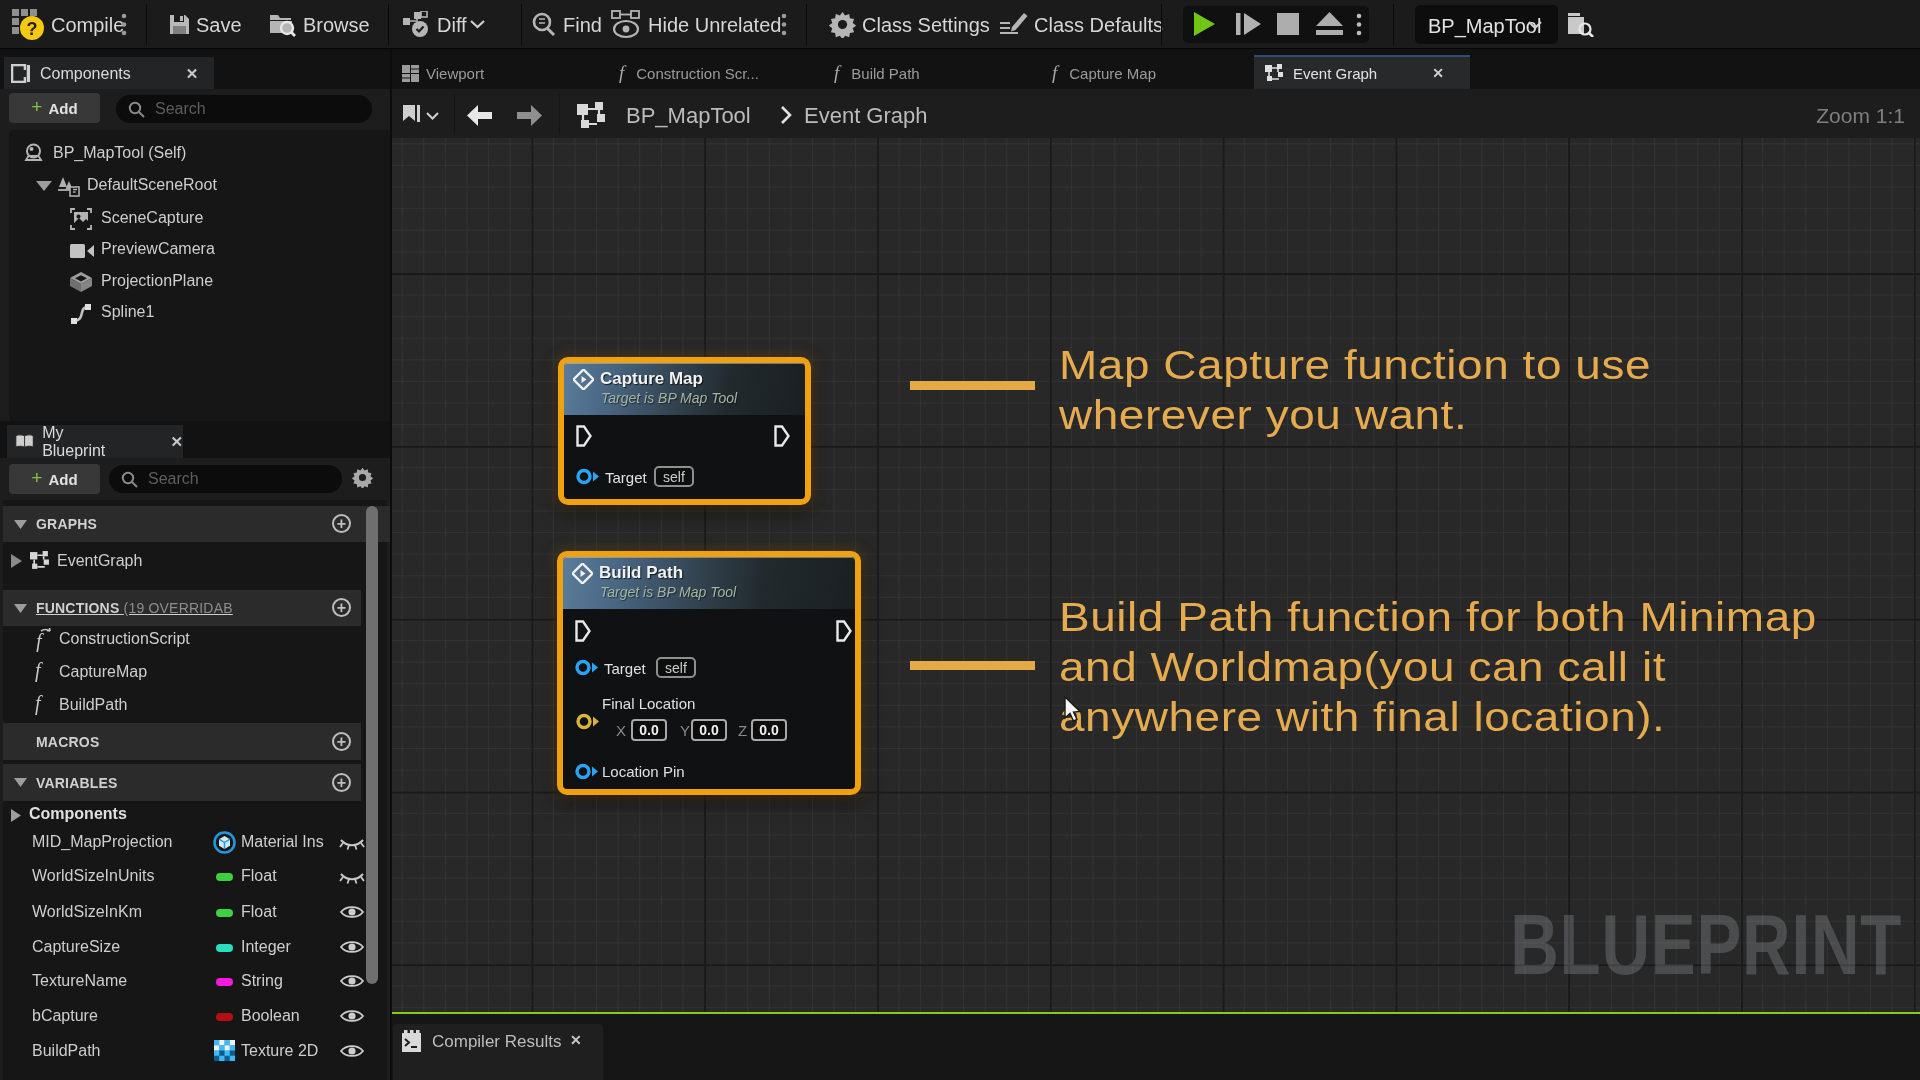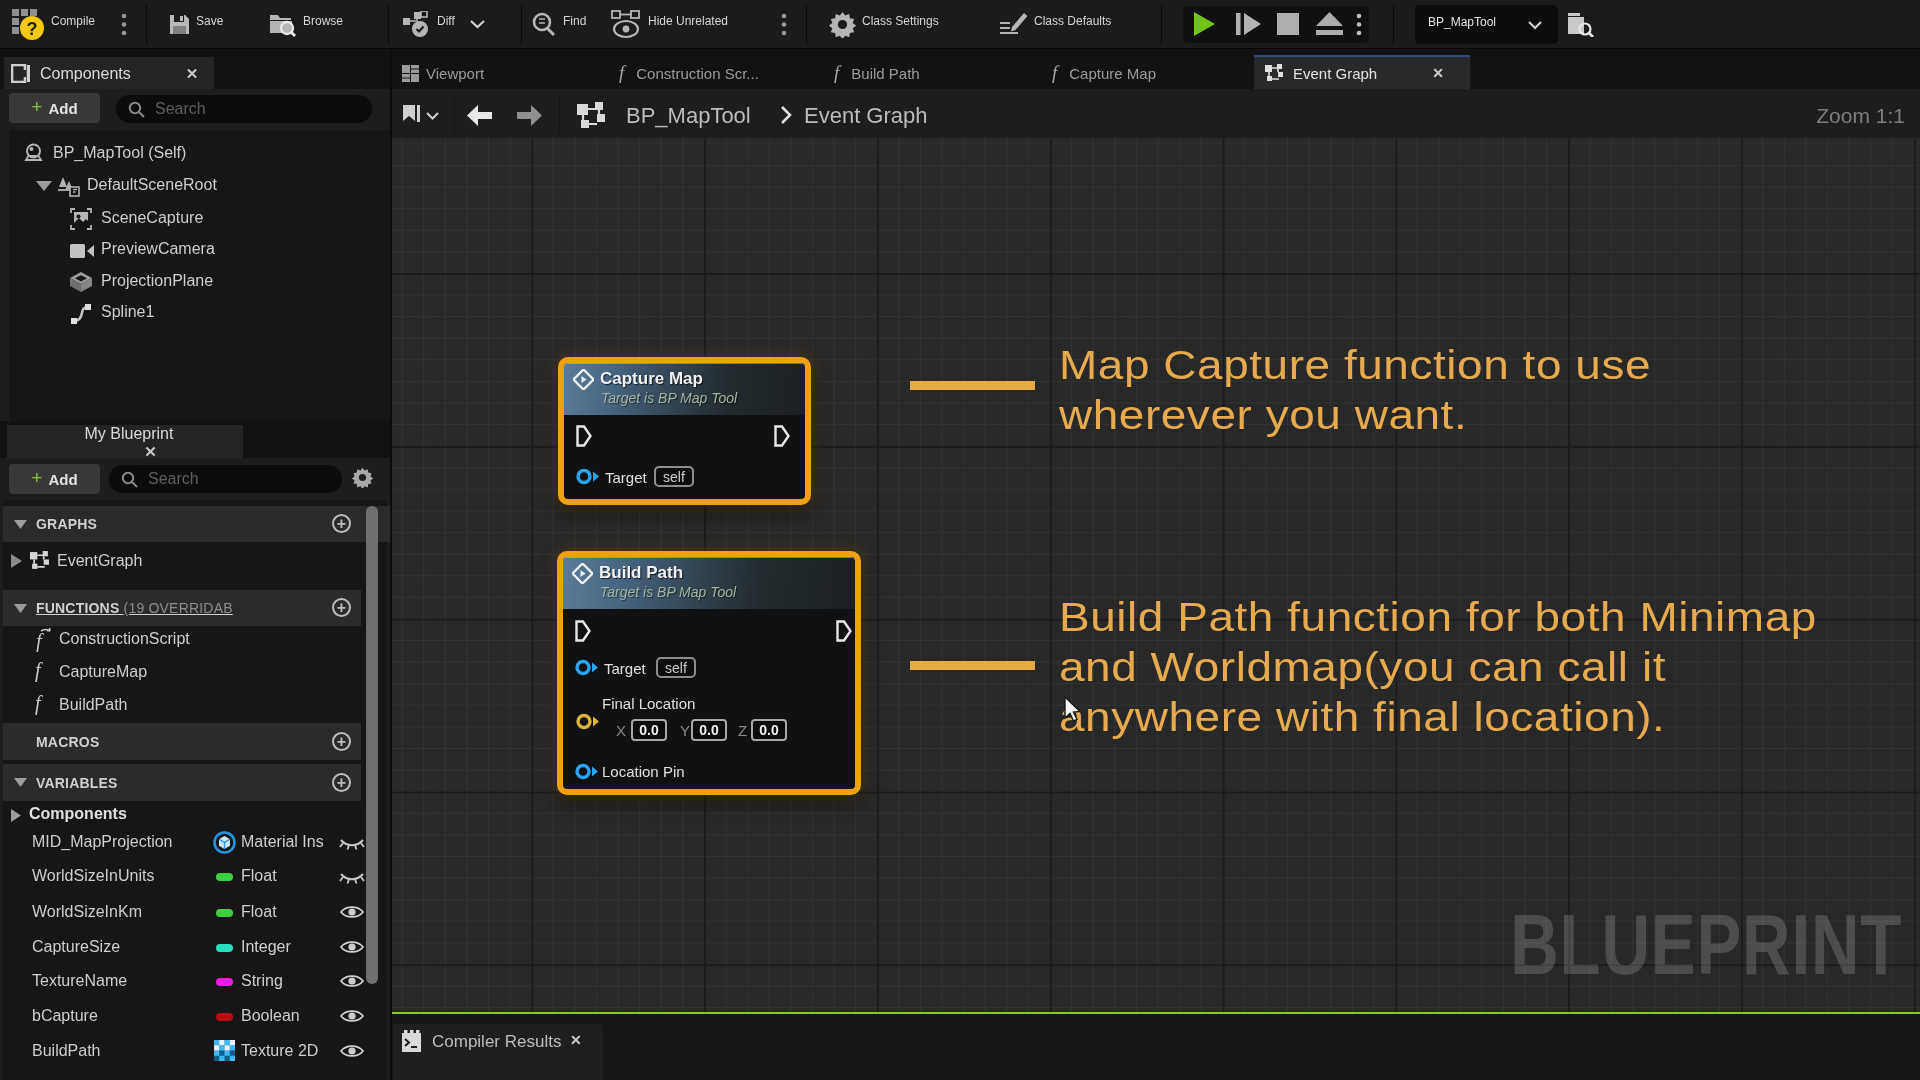--- a/index.html
+++ b/index.html
@@ -1,21 +1,21 @@
 <!DOCTYPE html>
 <html><head>
 <meta charset="utf-8">
 <style>
 * { margin:0; padding:0; box-sizing:border-box; }
 html,body { width:1920px; height:1080px; overflow:hidden; background:#141414; font-family:"Liberation Sans", sans-serif; }
 .abs { position:absolute; }
 #stage { position:relative; width:1920px; height:1080px; }
 
 #toolbar { left:0; top:0; width:1920px; height:49px; background:#1b1b1b; border-bottom:1px solid #060606; }
-.tbtxt { position:absolute; top:14px; font-size:12px; color:#d6d6d6; white-space:nowrap; }
+.tbtxt { position:absolute; top:14px; font-size:20px; color:#d6d6d6; white-space:nowrap; }
 .tbsep { position:absolute; top:4px; height:41px; width:1px; background:#0a0a0a; }
 
 .strip { background:#121212; }
 .tab { position:absolute; display:flex; align-items:center; color:#9b9b9b; font-size:15px; }
 
 .paneltab { position:absolute; background:#212224; height:33px; display:flex; align-items:center; }
 .addbtn { position:absolute; width:91px; height:30px; background:#383838; border-radius:4px; color:#e3e3e3; font-size:15px; font-weight:bold; display:flex; align-items:center; justify-content:center; }
 .search { position:absolute; height:28px; background:#0c0c0c; border-radius:14px; color:#5e5e5e; font-size:16px; display:flex; align-items:center; }
 .listarea { position:absolute; background:#161616; }
 .secthdr { position:absolute; left:3px; width:355px; height:36px; background:#2b2b2b; display:flex; align-items:center; }
@@ -264,21 +264,21 @@
           <path d="M12 4.2 L18 7.3 L12 10.4 L6 7.3 z" fill="#161616"></path>
         </svg>
       <div class="trow" style="left:92px;top:173px;">Spline1</div>
       <svg class="abs" style="left:61px;top:173px;" width="22" height="22" viewBox="0 0 22 22">
           <path d="M18 4 C8 4 16 17 4 18" stroke="#c2c2c2" stroke-width="2.6" fill="none"></path>
           <rect x="15" y="1" width="6" height="6" fill="#e0e0e0"></rect>
           <rect x="1" y="15" width="6" height="6" fill="#e0e0e0"></rect>
         </svg>
     </div>
     <div class="abs" style="left:0;top:332px;width:390px;height:37px;background:#121212;">
-      <div class="paneltab" style="left:7px;top:4px;width:236px;background:#232426;flex-direction:column;">
+      <div class="paneltab" style="left:7px;top:4px;width:176px;background:#232426;">
         <svg style="margin-left:8px;" width="22" height="17" viewBox="0 0 22 17">
             <path d="M11 2 C8 0.5 3 0.5 1 2 V15 C3 13.5 8 13.5 11 15 C14 13.5 19 13.5 21 15 V2 C19 0.5 14 0.5 11 2 z M11 2 v13" fill="#cfcfcf" stroke="#1d1d1d" stroke-width="1"></path>
           </svg>
         <span style="margin-left:8px;color:#dadada;font-size:16px;">My Blueprint</span>
         <span style="margin-left:51px;color:#c9c9c9;font-size:15px;font-weight:bold;">✕</span>
       </div>
     </div>
     <div class="addbtn" style="left:9px;top:375px;"><span style="color:#7fc242;font-size:19px;font-weight:normal;margin-right:6px;margin-top:-2px;">+</span>Add</div>
     <div class="search" style="left:109px;top:376px;width:233px;">
       <svg style="margin-left:12px;" width="17" height="17" viewBox="0 0 17 17">

